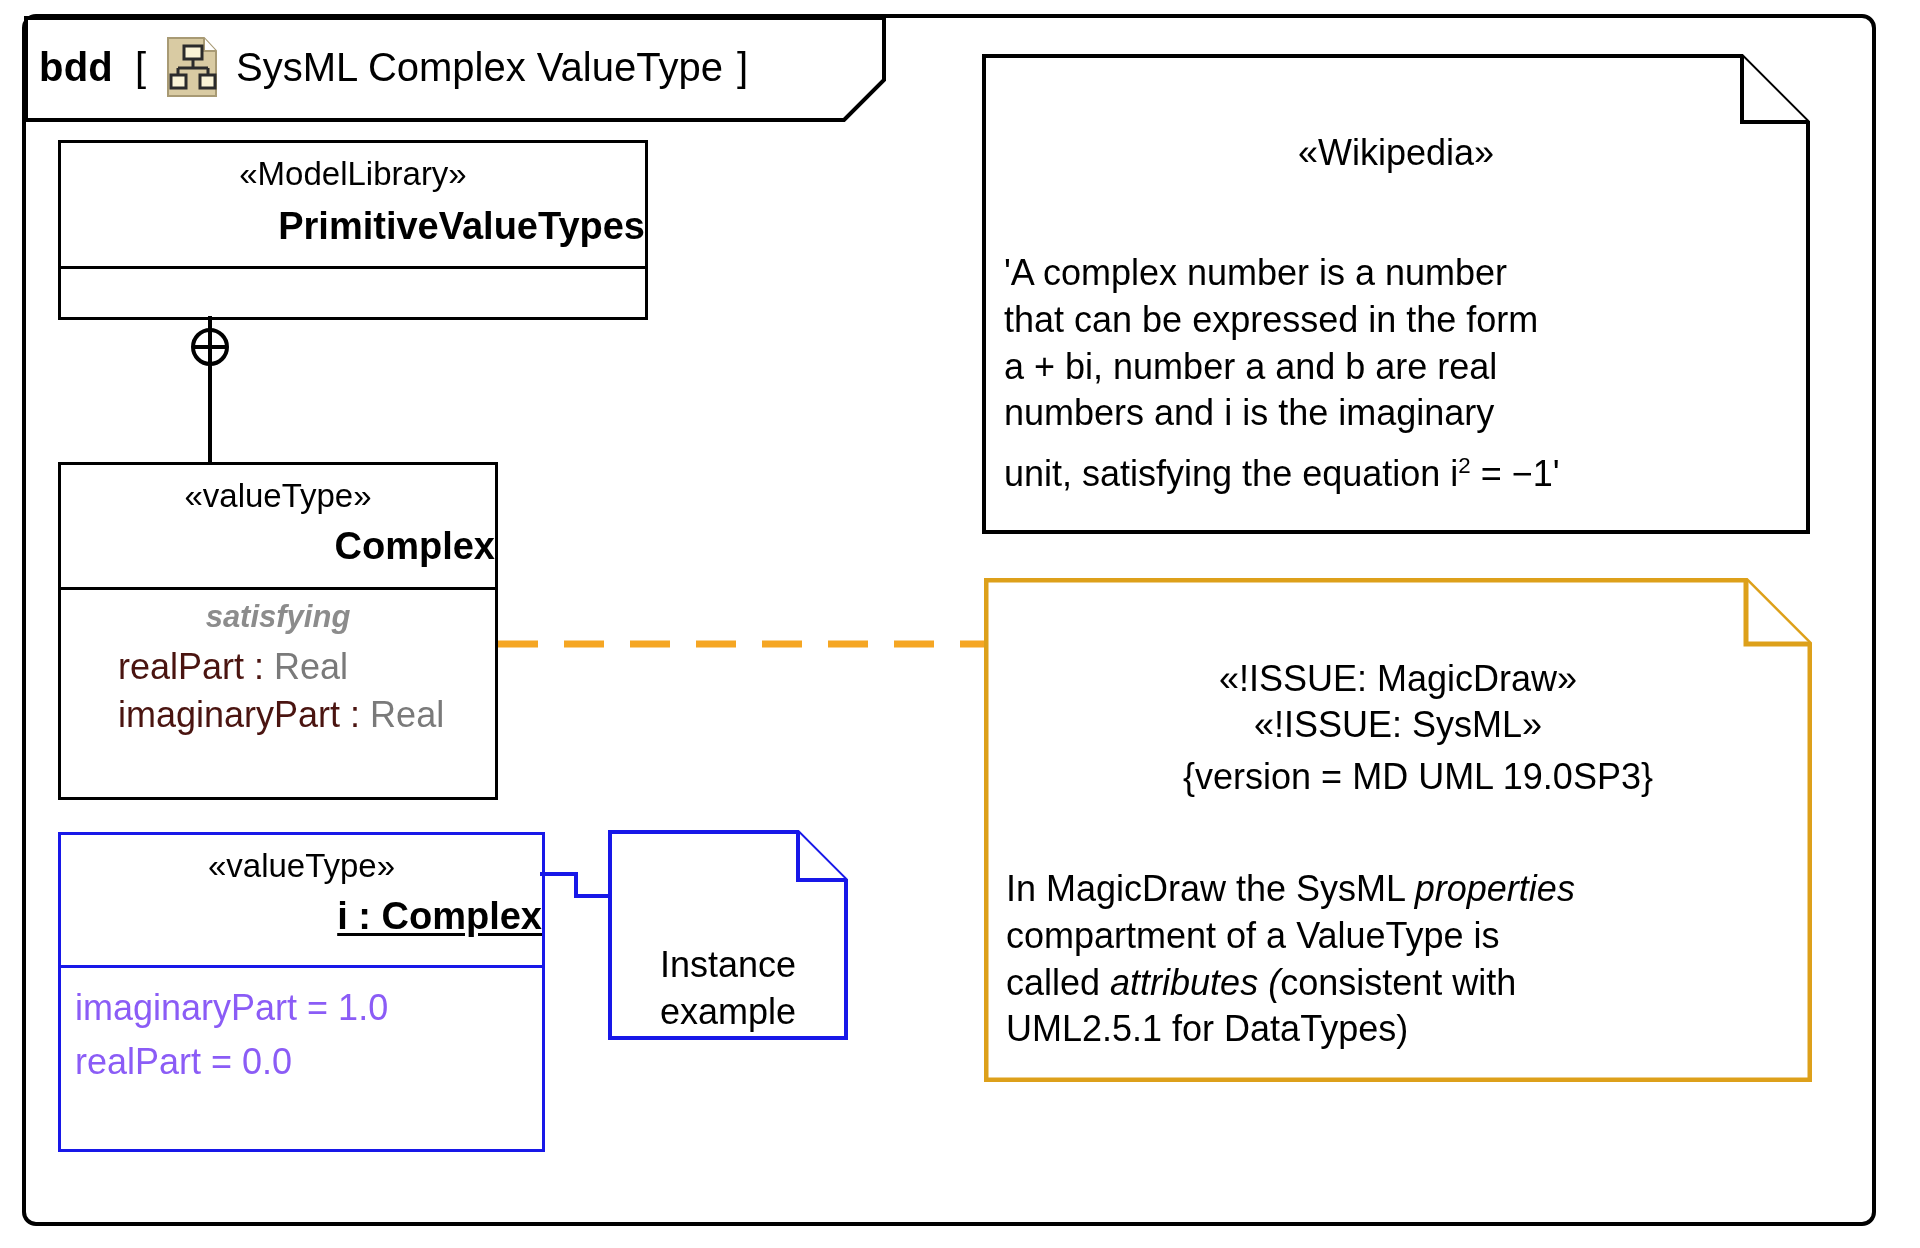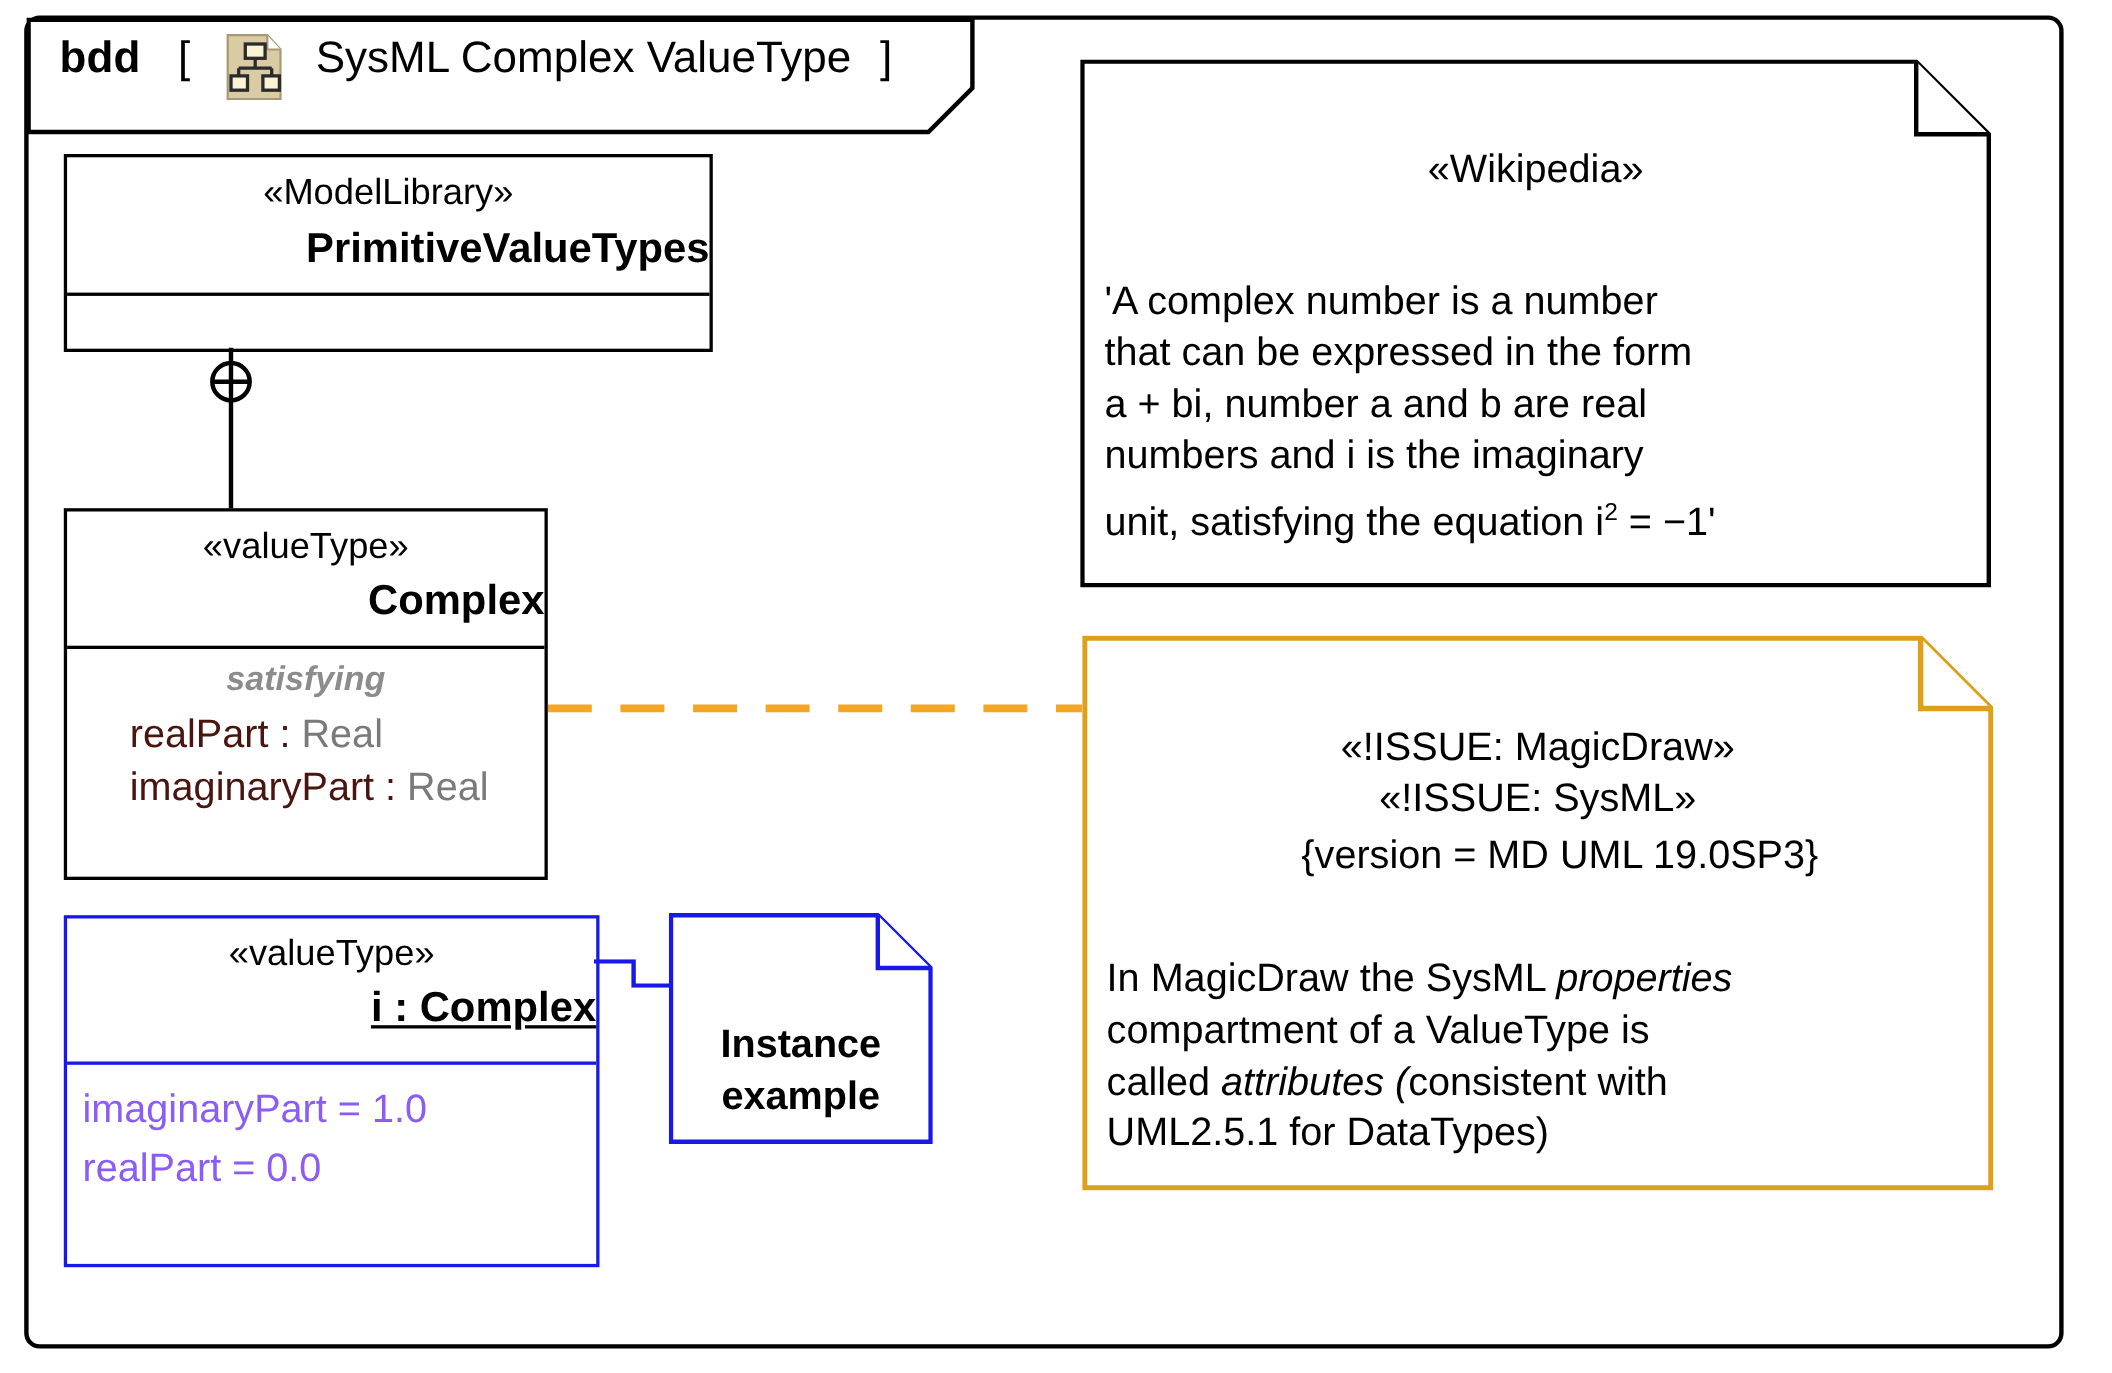--- a/index.html
+++ b/index.html
@@ -9,22 +9,22 @@
 
   #stage{position:absolute;left:0;top:0;width:1920px;height:1248px;overflow:hidden;}
 
   
   .frame{position:absolute;left:22px;top:14px;width:1854px;height:1212px;
          border:4px solid #000;border-radius:14px;box-sizing:border-box;background:#fff;}
 
   
   .hdr-flag{position:absolute;left:24px;top:16px;width:880px;height:108px;}
   .hdr-flag svg{position:absolute;left:0;top:0;}
-  .hdr-row{position:absolute;left:30px;top:14px;height:74px;
-           display:flex;align-items:flex-start;gap:12px;white-space:nowrap;}
+  .hdr-row{position:absolute;left:15px;top:14px;height:74px;
+           display:flex;align-items:center;gap:0px;white-space:nowrap;}
   .hdr-kind{font-size:40px;font-weight:bold;letter-spacing:.2px;}
   .hdr-br{font-size:40px;font-weight:400;margin-left:22px;}
   .hdr-title{font-size:40px;font-weight:400;margin-left:18px;}
   .hdr-br2{font-size:40px;font-weight:400;margin-left:14px;}
 
   
   .bdd-icon{position:relative;width:52px;height:62px;margin-left:20px;flex:0 0 auto;}
 
   
   .box{position:absolute;box-sizing:border-box;background:#fff;border:3px solid #000;}
@@ -130,21 +130,21 @@
 
   <svg class="conn" style="left:540px;top:872px;width:74px;height:26px;" width="74" height="26" viewBox="0 0 74 26">
     <path d="M0,2 L36,2 L36,24 L70,24" fill="none" stroke="#1818E8" stroke-width="4"></path>
   </svg>
 
   <div class="note" style="left:608px;top:830px;width:240px;height:210px;">
     <svg width="240" height="210" viewBox="0 0 240 210">
       <path d="M2,2 L190,2 L238,50 L238,208 L2,208 Z" fill="#ffffff" stroke="#1818E8" stroke-width="4"></path>
       <path d="M190,2 L190,50 L238,50" fill="#ffffff" stroke="#1818E8" stroke-width="4"></path>
     </svg>
-    <div class="ntext nbody ncenter" style="left:12px;top:48px;width:216px;font-weight:bold;">
+    <div class="ntext nbody ncenter" style="left:12px;top:64px;width:216px;">
       <div>Instance</div>
       <div>example</div>
     </div>
   </div>
 
   <div class="note" style="left:982px;top:54px;width:828px;height:480px;">
     <svg width="828" height="480" viewBox="0 0 828 480">
       <path d="M2,2 L760,2 L826,68 L826,478 L2,478 Z" fill="#ffffff" stroke="#000000" stroke-width="4"></path>
       <path d="M760,2 L760,68 L826,68" fill="#ffffff" stroke="#000000" stroke-width="4"></path>
     </svg>

